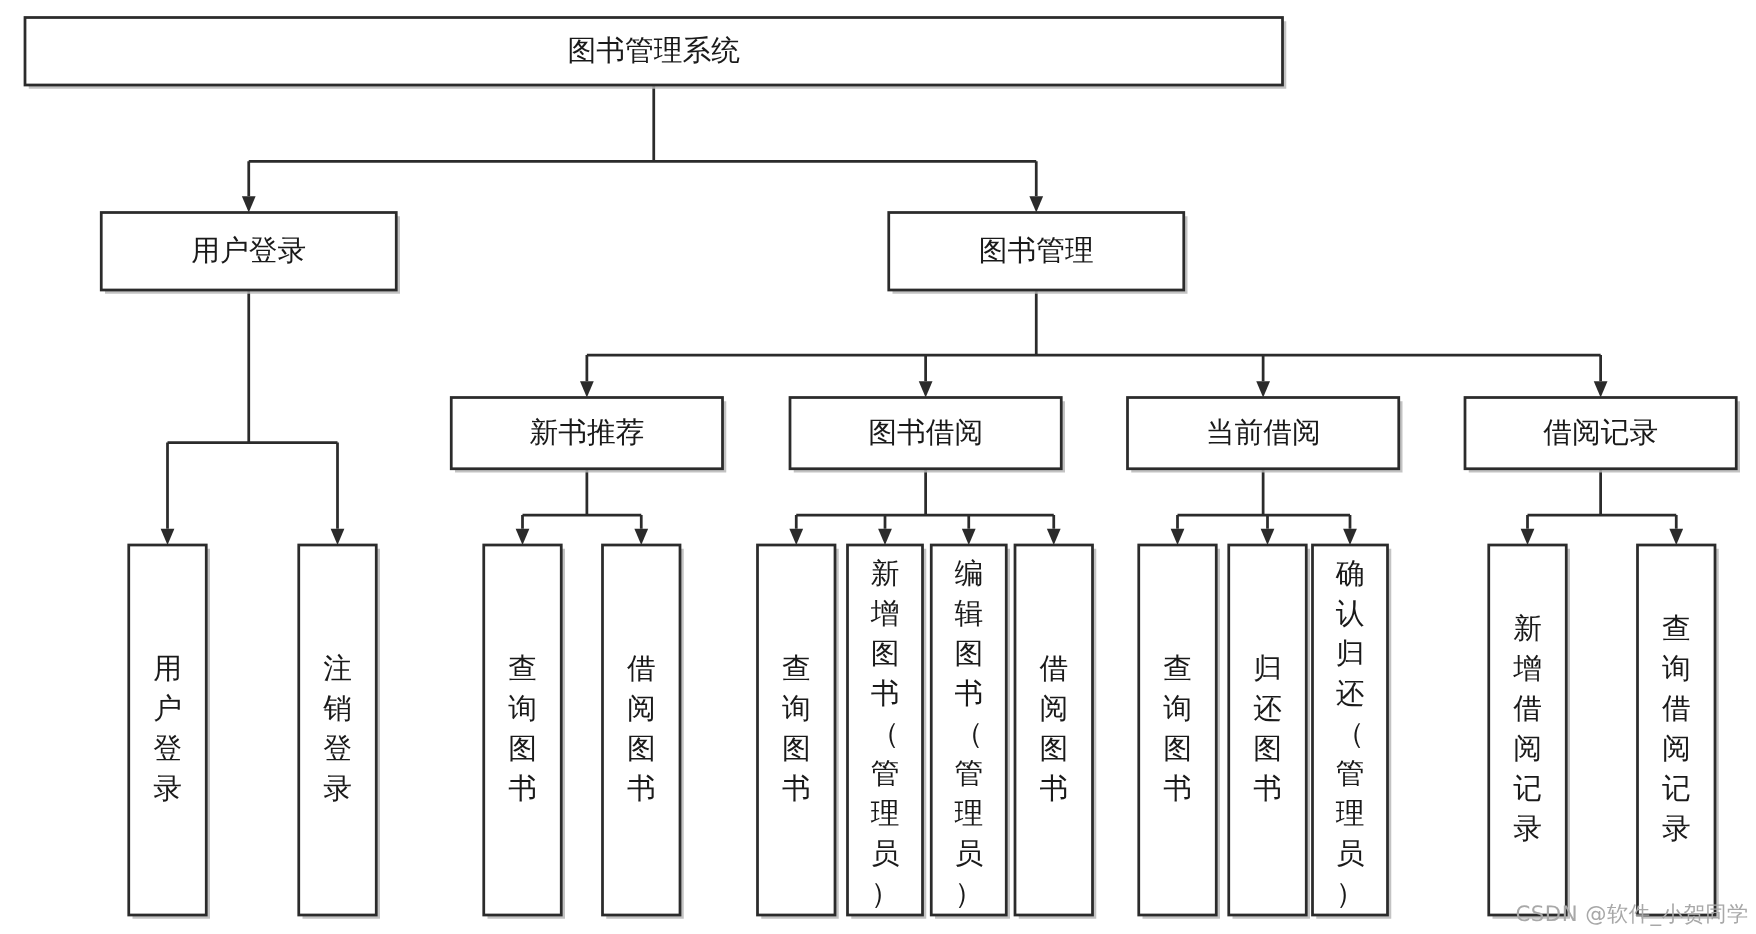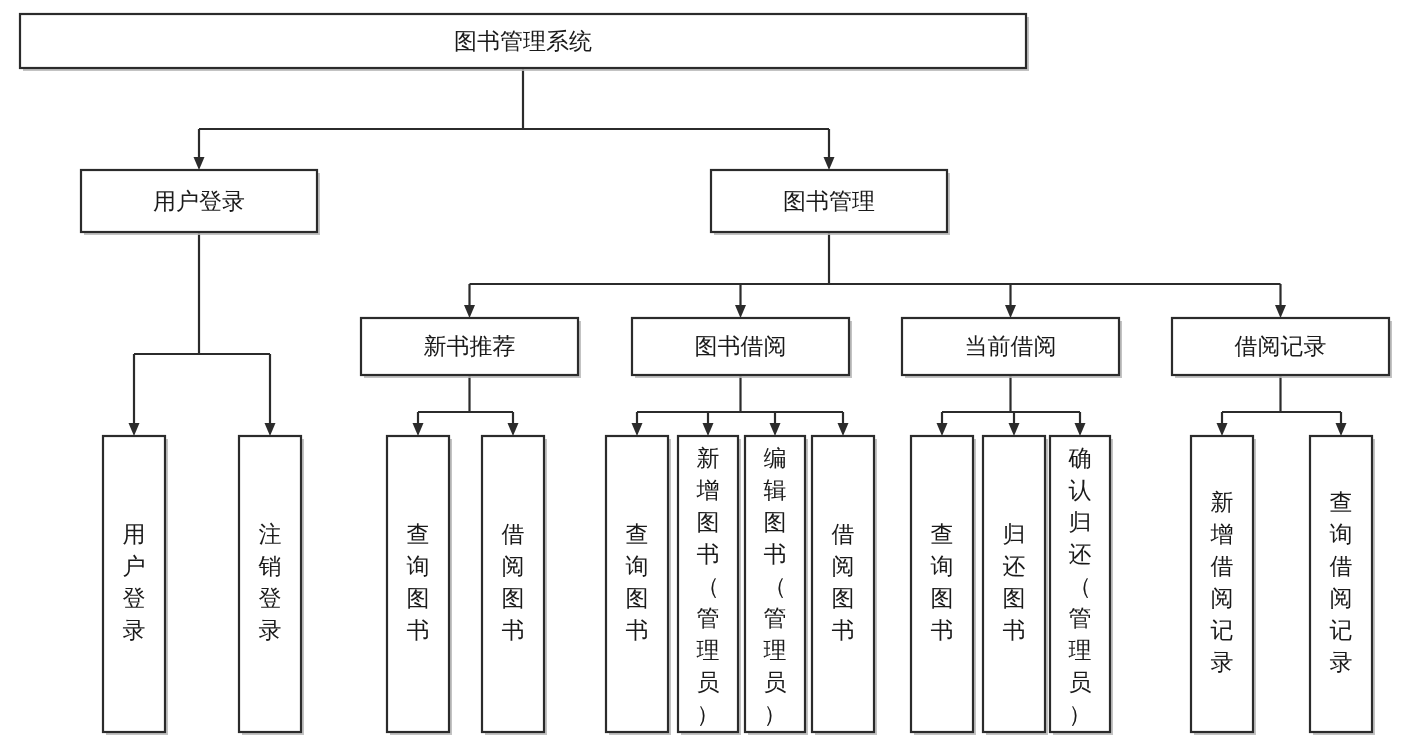--- a/index.html
+++ b/index.html
@@ -225,13 +225,14 @@
           <rect x="1191" y="436" width="62" height="296" class="node-rect"></rect>
           <text x="1222" class="node-label-v"><tspan x="1222" y="510">新</tspan><tspan x="1222" y="542">增</tspan><tspan x="1222" y="574">借</tspan><tspan x="1222" y="606">阅</tspan><tspan x="1222" y="638">记</tspan><tspan x="1222" y="670">录</tspan></text>
         </g>
         <g>
           <rect x="1313" y="439" width="62" height="296" class="node-shadow"></rect>
           <rect x="1310" y="436" width="62" height="296" class="node-rect"></rect>
           <text x="1341" class="node-label-v"><tspan x="1341" y="510">查</tspan><tspan x="1341" y="542">询</tspan><tspan x="1341" y="574">借</tspan><tspan x="1341" y="606">阅</tspan><tspan x="1341" y="638">记</tspan><tspan x="1341" y="670">录</tspan></text>
         </g>
       </g>
     </svg>
+  <div class="watermark">CSDN @软件_小贺同学</div>
 </div>
 
 </body></html>

